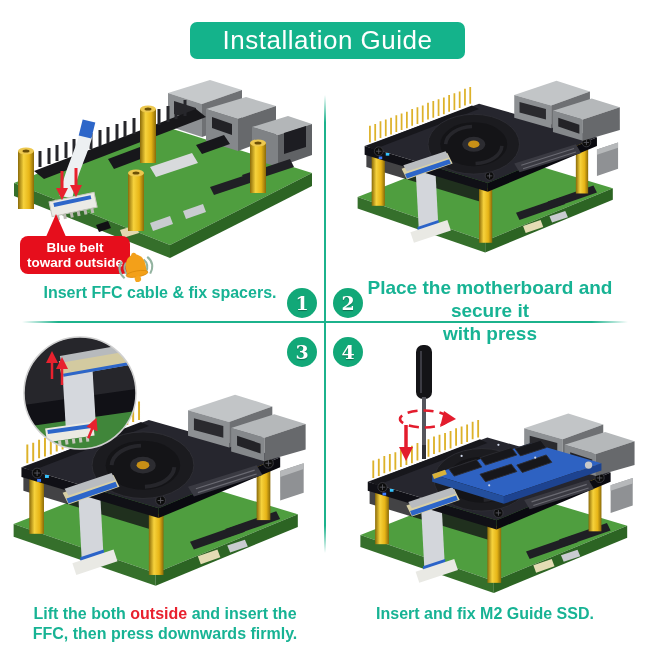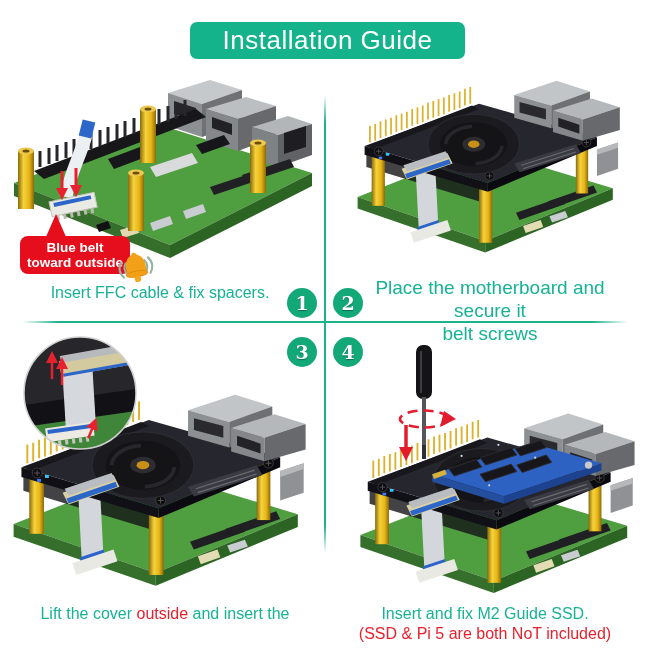--- a/index.html
+++ b/index.html
@@ -9,21 +9,21 @@
           border-radius:7px;display:flex;align-items:center;justify-content:center;
           color:#fff;font-size:26px;font-weight:500;letter-spacing:.5px;}
   .vdivider{position:absolute;left:324px;top:95px;width:2px;height:458px;
             background:linear-gradient(to bottom,rgba(26,178,140,0),#1cb28c 6%,#1cb28c 94%,rgba(26,178,140,0));}
   .hdivider{position:absolute;left:22px;top:321px;width:606px;height:2px;
             background:linear-gradient(to right,rgba(26,178,140,0),#1cb28c 6%,#1cb28c 94%,rgba(26,178,140,0));}
   .stepcircle{position:absolute;width:30px;height:30px;border-radius:50%;background:#12a878;
               color:#fff;display:flex;align-items:center;justify-content:center;
               font-family:"DejaVu Serif",serif;font-weight:bold;font-size:19px;
               text-shadow:0 1px 1px rgba(0,0,0,.35);}
-  .caption{position:absolute;text-align:center;color:#17b394;font-size:16px;line-height:1.22;}
+  .caption{position:absolute;text-align:center;color:#17b394;font-size:16px;line-height:1.22;font-weight:bold;}
   .red{color:#e8212e;}
   .callout{position:absolute;left:20px;top:236px;background:#e60e1c;color:#fff;
            font-size:13.5px;font-weight:bold;line-height:1.12;text-align:center;
            padding:4px 7px;border-radius:8px;white-space:nowrap;}
   svg{position:absolute;display:block;}
   svg.defs{width:0;height:0;position:absolute;}
 </style>
 </head>
 <body>
 
@@ -274,28 +274,28 @@
       <ellipse cx="22" cy="28" rx="11" ry="3" fill="#f3a019" stroke="#d98a0c" stroke-width="0.8"></ellipse>
       <circle cx="22" cy="33" r="3.2" fill="#f5a51e"></circle>
     </g>
   </svg>
 
   <div class="caption" style="left:30px;top:283px;width:260px;">
     <span>Insert FFC cable &amp; fix spacers.</span>
   </div>
   <div class="caption" style="left:350px;top:276px;width:280px;font-size:19px;">
     <span>Place the motherboard and secure it</span><br>
-    <span>belt screws</span>
+    <span>with press</span>
   </div>
   <div class="caption" style="left:15px;top:604px;width:300px;">
-    <span>Lift the cover </span><span class="red">outside</span><span> and insert the</span><br>
+    <span>Lift the both </span><span class="red">outside</span><span> and insert the</span><br>
+    <span>FFC, then press downwards firmly.</span>
   </div>
   <div class="caption" style="left:340px;top:604px;width:290px;">
     <span>Insert and fix M2 Guide SSD.</span><br>
-    <span class="red">(SSD &amp; Pi 5 are both NoT included)</span>
   </div>
 
   <div class="stepcircle" style="left:287px;top:288px;">1</div>
   <div class="stepcircle" style="left:333px;top:288px;">2</div>
   <div class="stepcircle" style="left:287px;top:337px;">3</div>
   <div class="stepcircle" style="left:333px;top:337px;">4</div>
 
 </div>
 
 </body></html>

